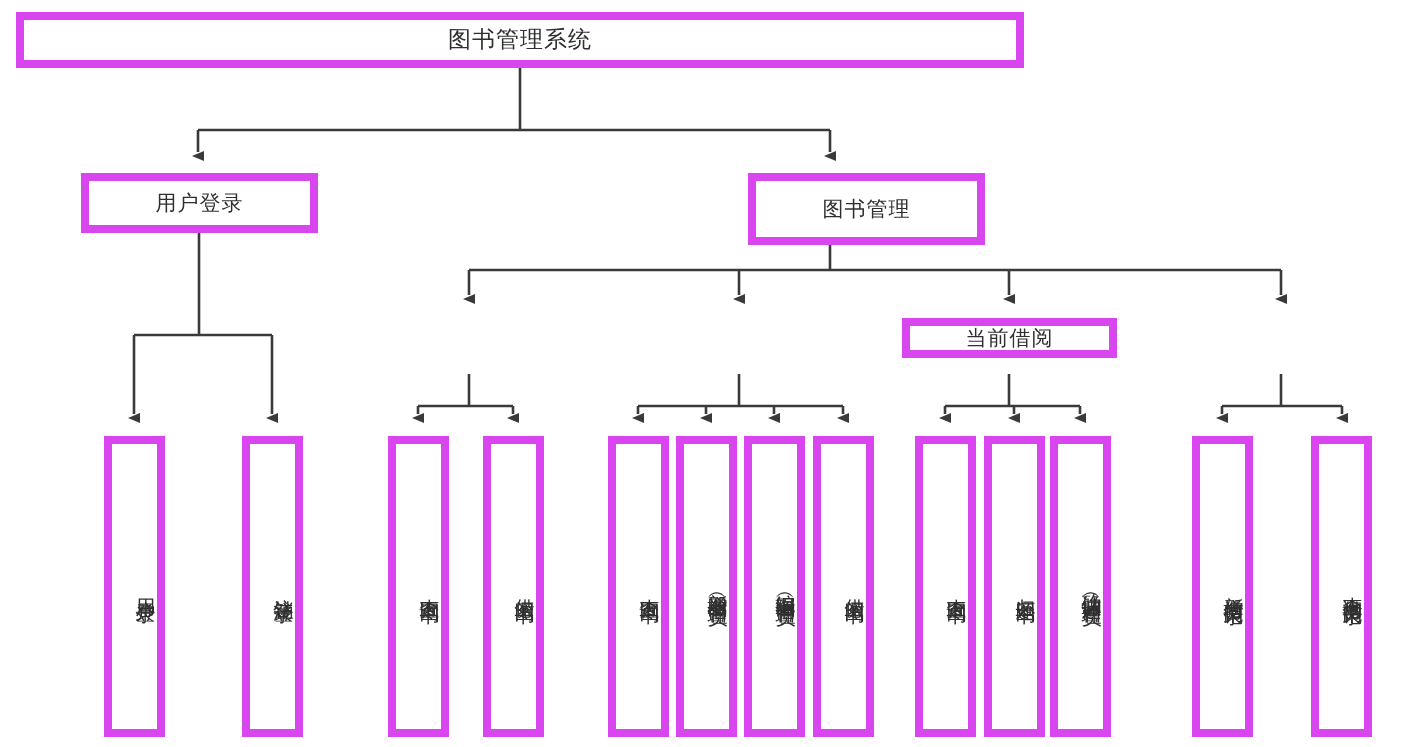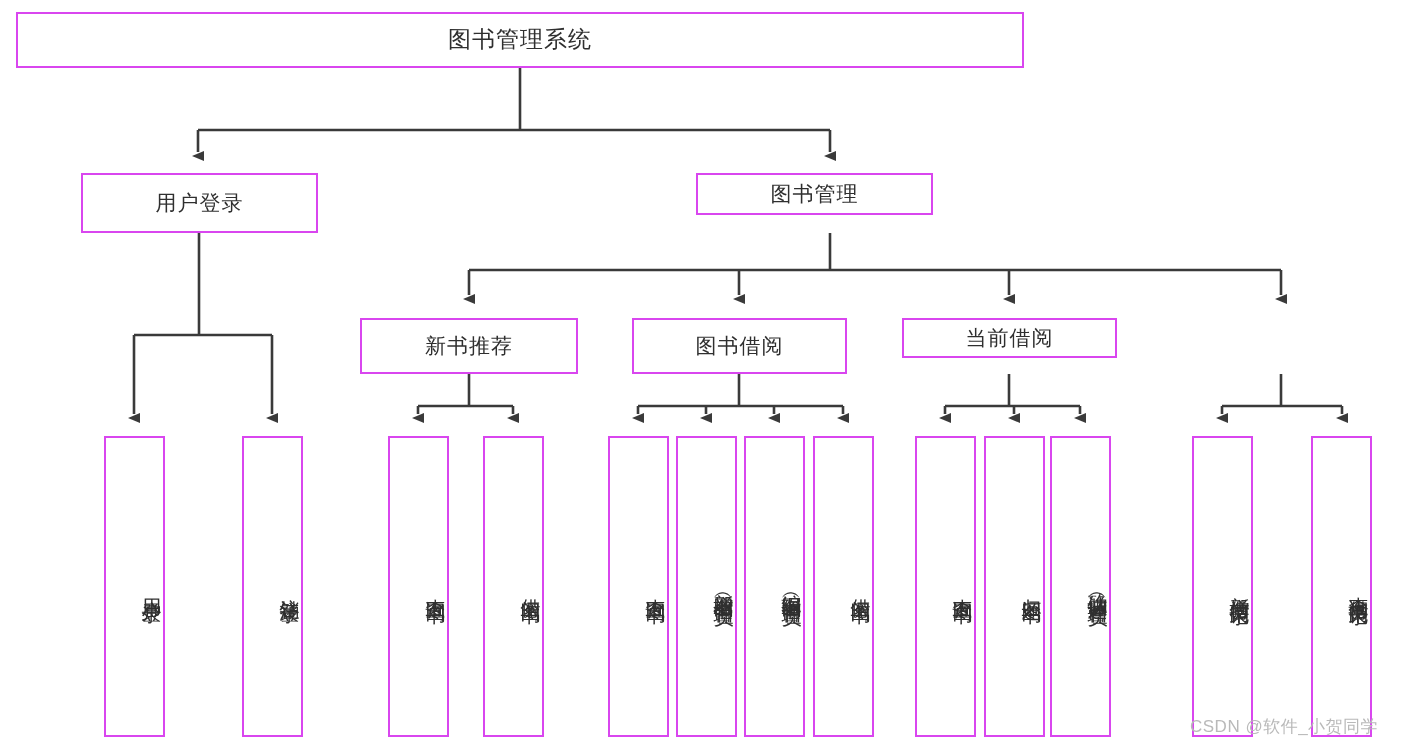--- a/index.html
+++ b/index.html
@@ -22,21 +22,21 @@
     left: 0;
     top: 0;
     width: 1405px;
     height: 747px;
     pointer-events: none;
   }
   .node {
     position: absolute;
     box-sizing: border-box;
     background: #ffffff;
-    border: 2px solid #d946ef;
+    border: 8px solid #d946ef;
     display: flex;
     align-items: center;
     justify-content: center;
     color: #2f2f2f;
     line-height: 1.18;
     text-align: center;
   }
   .node.horiz {
     font-size: 21px;
     letter-spacing: 1px;
@@ -121,30 +121,24 @@
     </g>
   </svg>
 
   <div class="node horiz root" style="left:16px; top:12px; width:1008px; height:56px;">
     <span class="lbl">图书管理系统</span>
   </div>
 
   <div class="node horiz" style="left:81px; top:173px; width:237px; height:60px;">
     <span class="lbl">用户登录</span>
   </div>
-  <div class="node horiz" style="left:696px; top:173px; width:237px; height:42px;">
+  <div class="node horiz" style="left:748px; top:173px; width:237px; height:72px;">
     <span class="lbl">图书管理</span>
   </div>
 
-  <div class="node horiz" style="left:360px; top:318px; width:218px; height:56px;">
-    <span class="lbl">新书推荐</span>
-  </div>
-  <div class="node horiz" style="left:632px; top:318px; width:215px; height:56px;">
-    <span class="lbl">图书借阅</span>
-  </div>
   <div class="node horiz" style="left:902px; top:318px; width:215px; height:40px;">
     <span class="lbl">当前借阅</span>
   </div>
 
   <div class="node vert" style="left:104px; top:436px; width:61px; height:301px;">
     <span class="lbl">用户登录</span>
   </div>
   <div class="node vert" style="left:242px; top:436px; width:61px; height:301px;">
     <span class="lbl">注销登录</span>
   </div>
@@ -179,15 +173,14 @@
     <span class="lbl">确认归还（管理员）</span>
   </div>
 
   <div class="node vert" style="left:1192px; top:436px; width:61px; height:301px;">
     <span class="lbl">新增借阅记录</span>
   </div>
   <div class="node vert" style="left:1311px; top:436px; width:61px; height:301px;">
     <span class="lbl">查询借阅记录</span>
   </div>
 
-  <div class="watermark" style="left:1190px; top:715px;">CSDN @软件_小贺同学</div>
 
 </div>
 
 </body></html>

